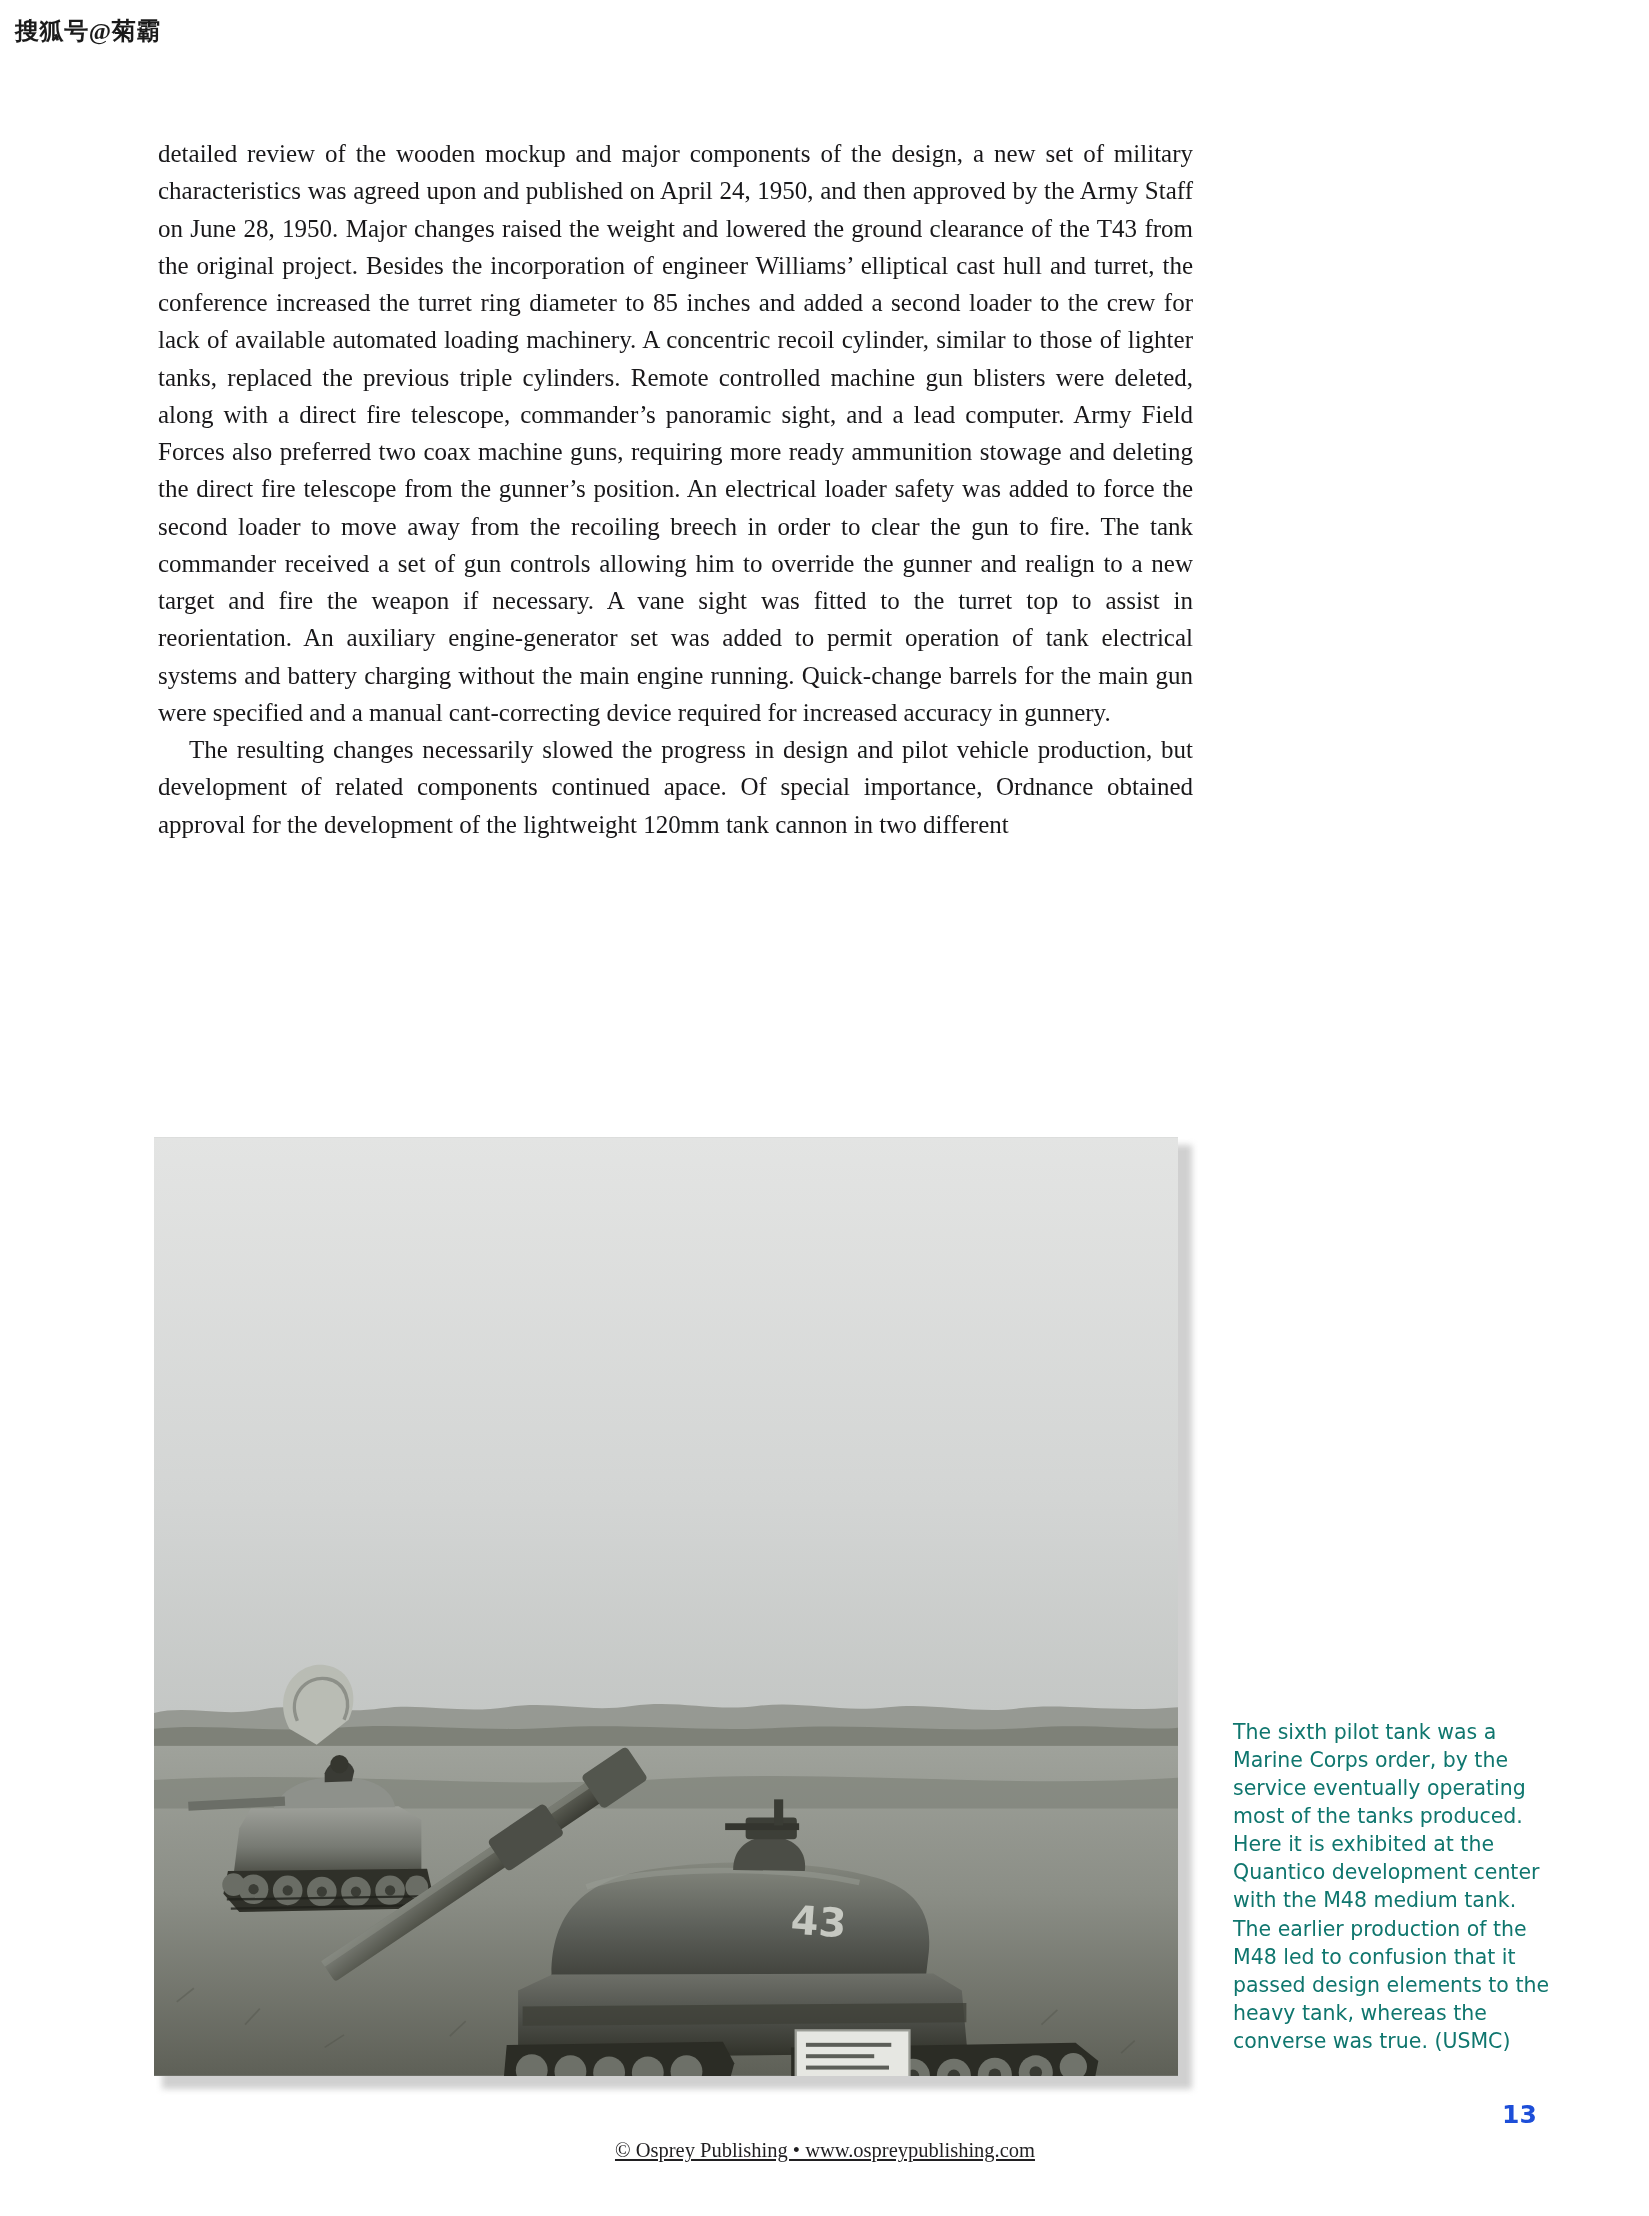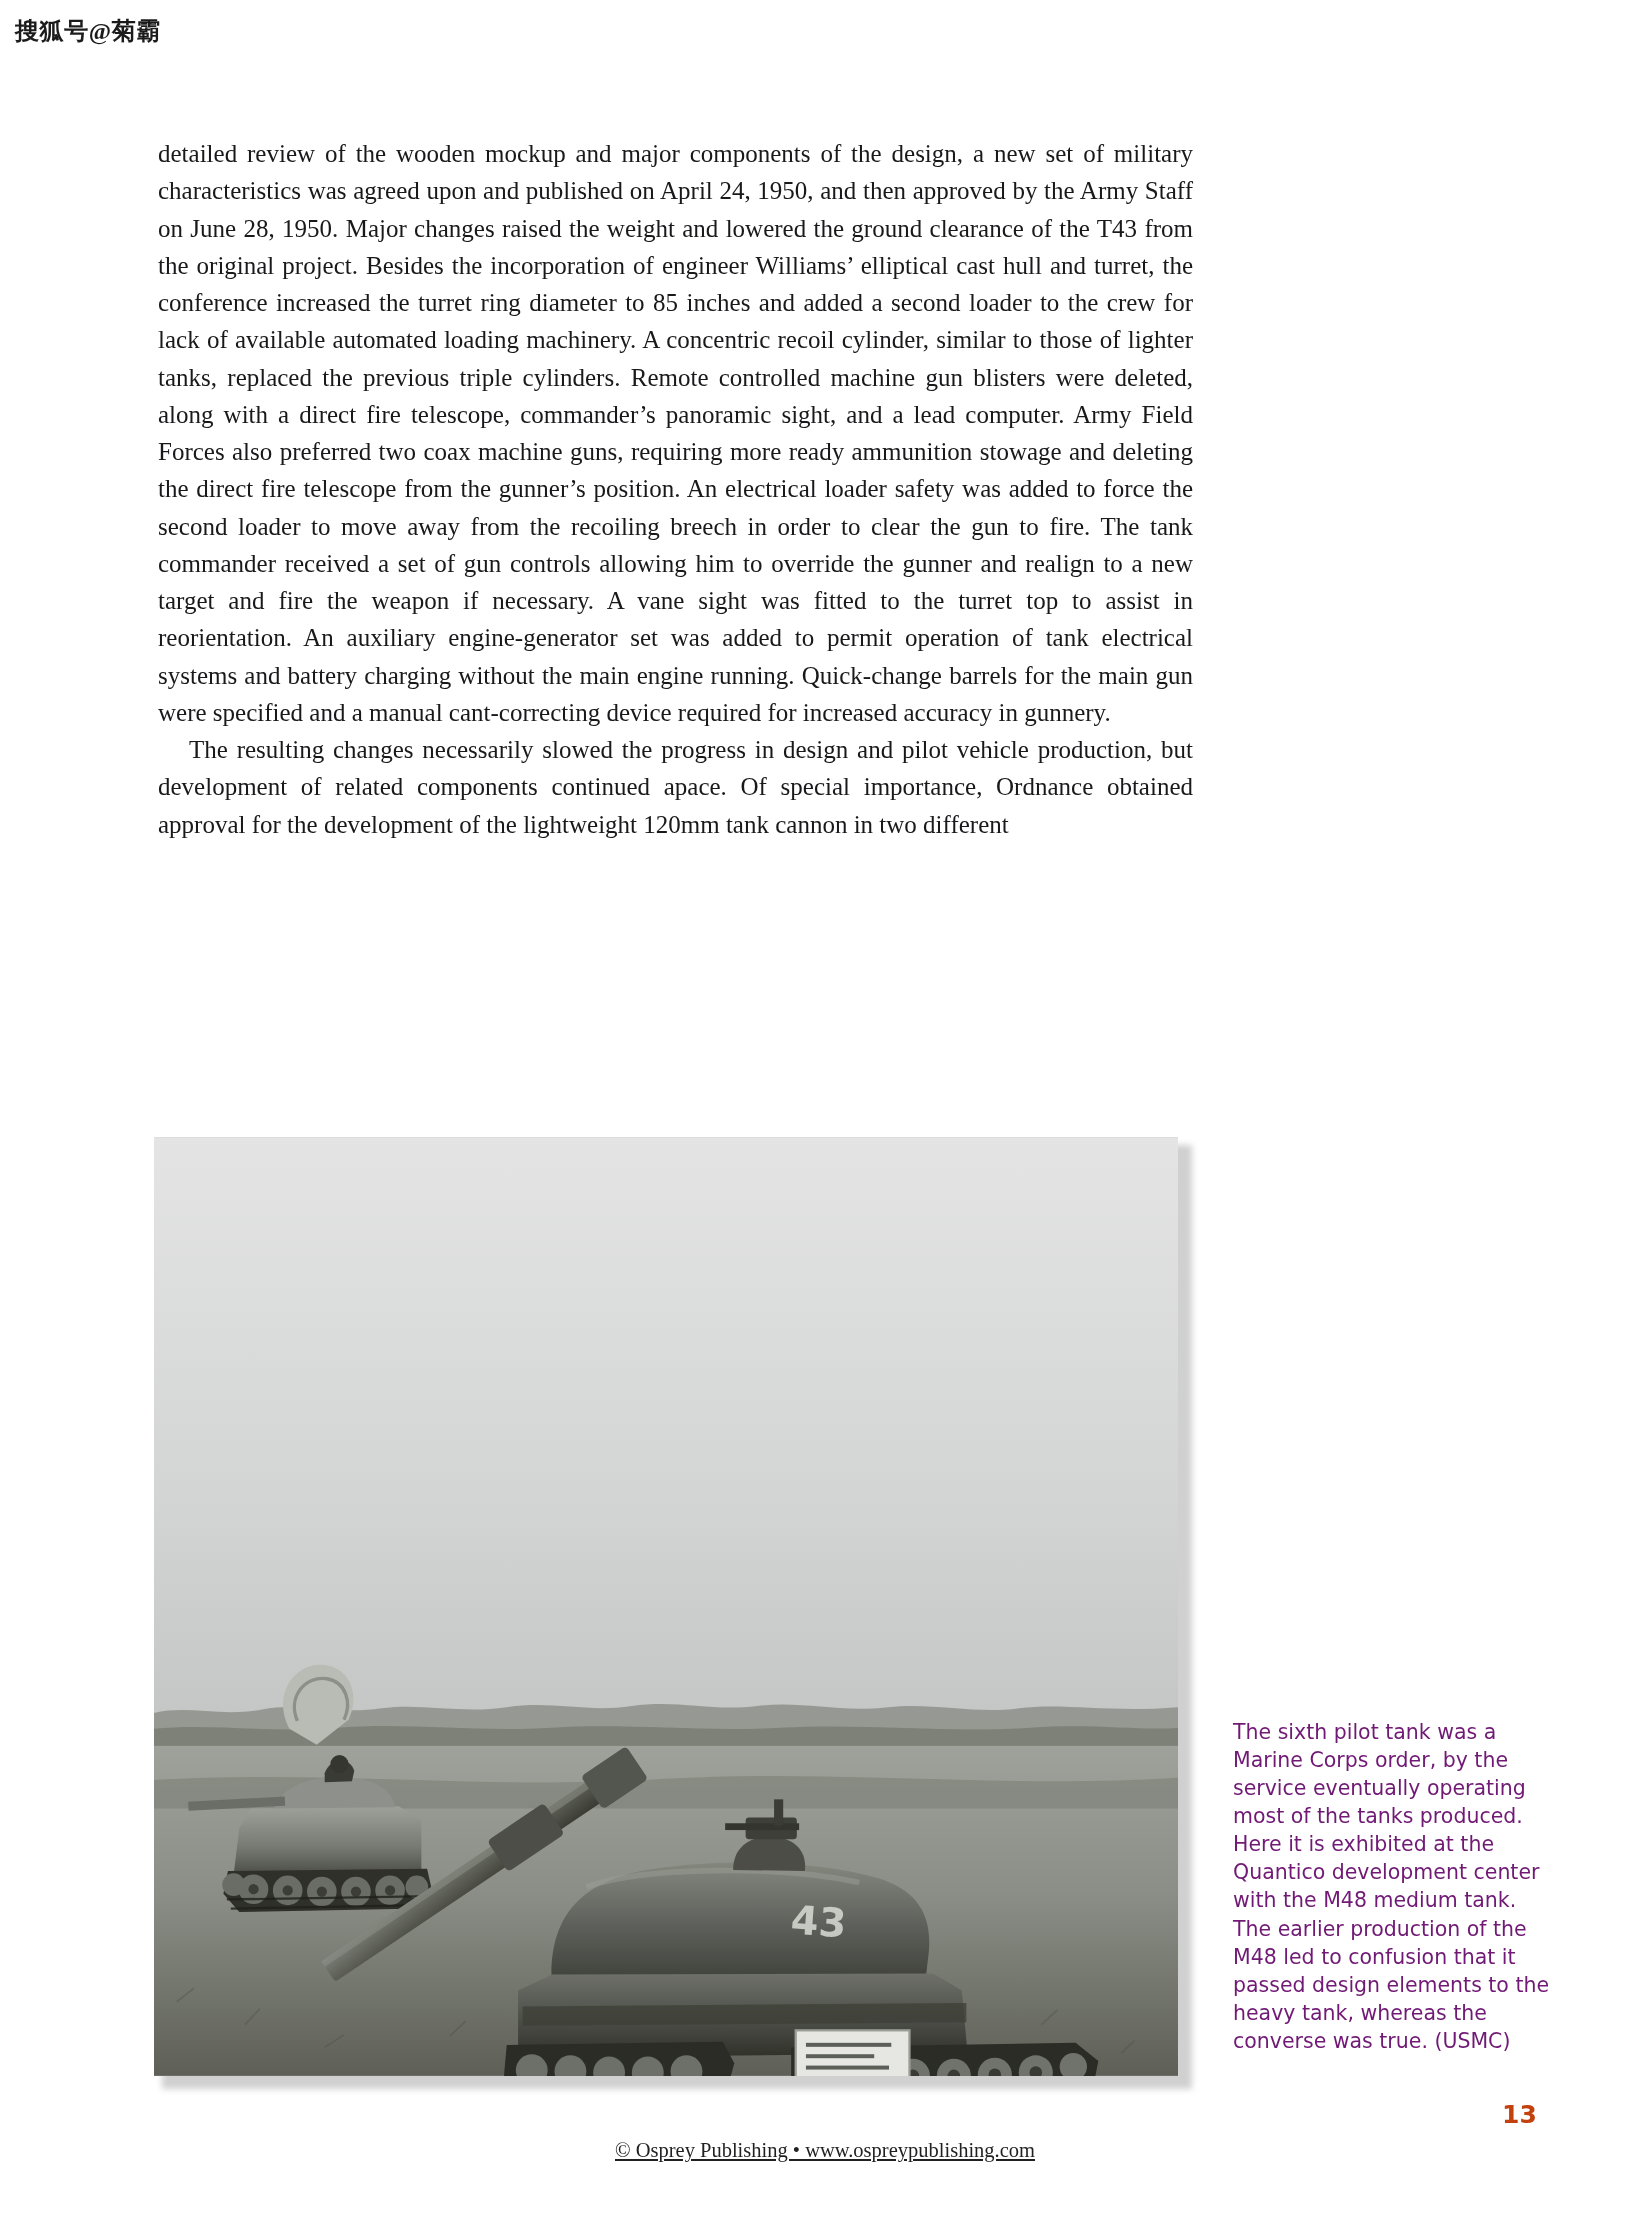--- a/index.html
+++ b/index.html
@@ -79,21 +79,21 @@
 
   
   .caption {
     position: absolute;
     left: 1233px;
     top: 1718px;
     width: 319px;
     font-family: "DejaVu Sans", sans-serif;
     font-size: 20.5px;
     line-height: 1.37;
-    color: #701a75;
+    color: #0f766e;
   }
 
   
   .footer-credit {
     position: absolute;
     top: 2139px;
     left: 0;
     width: 1650px;
     text-align: center;
     font-family: "Liberation Serif", serif;
@@ -101,21 +101,21 @@
     color: #201f21;
     text-decoration: underline;
   }
   .page-number {
     position: absolute;
     top: 2100px;
     left: 1502px;
     font-family: "DejaVu Sans", sans-serif;
     font-size: 25px;
     font-weight: 700;
-    color: #c2410c;
+    color: #1d4ed8;
   }
 </style>
 </head>
 <body>
 
 <div class="watermark">搜狐号@菊霸</div>
 
 <div class="body-col">
   <p>detailed review of the wooden mockup and major components of the design, a new set of military characteristics was agreed upon and published on April 24, 1950, and then approved by the Army Staff on June 28, 1950. Major changes raised the weight and lowered the ground clearance of the T43 from the original project. Besides the incorporation of engineer Williams’ elliptical cast hull and turret, the conference increased the turret ring diameter to 85 inches and added a second loader to the crew for lack of available automated loading machinery. A concentric recoil cylinder, similar to those of lighter tanks, replaced the previous triple cylinders. Remote controlled machine gun blisters were deleted, along with a direct fire telescope, commander’s panoramic sight, and a lead computer. Army Field Forces also preferred two coax machine guns, requiring more ready ammunition stowage and deleting the direct fire telescope from the gunner’s position. An electrical loader safety was added to force the second loader to move away from the recoiling breech in order to clear the gun to fire. The tank commander received a set of gun controls allowing him to override the gunner and realign to a new target and fire the weapon if necessary. A vane sight was fitted to the turret top to assist in reorientation. An auxiliary engine-generator set was added to permit operation of tank electrical systems and battery charging without the main engine running. Quick-change barrels for the main gun were specified and a manual cant-correcting device required for increased accuracy in gunnery.</p>
   <p class="indent">The resulting changes necessarily slowed the progress in design and pilot vehicle production, but development of related components continued apace. Of special importance, Ordnance obtained approval for the development of the lightweight 120mm tank cannon in two different</p>

